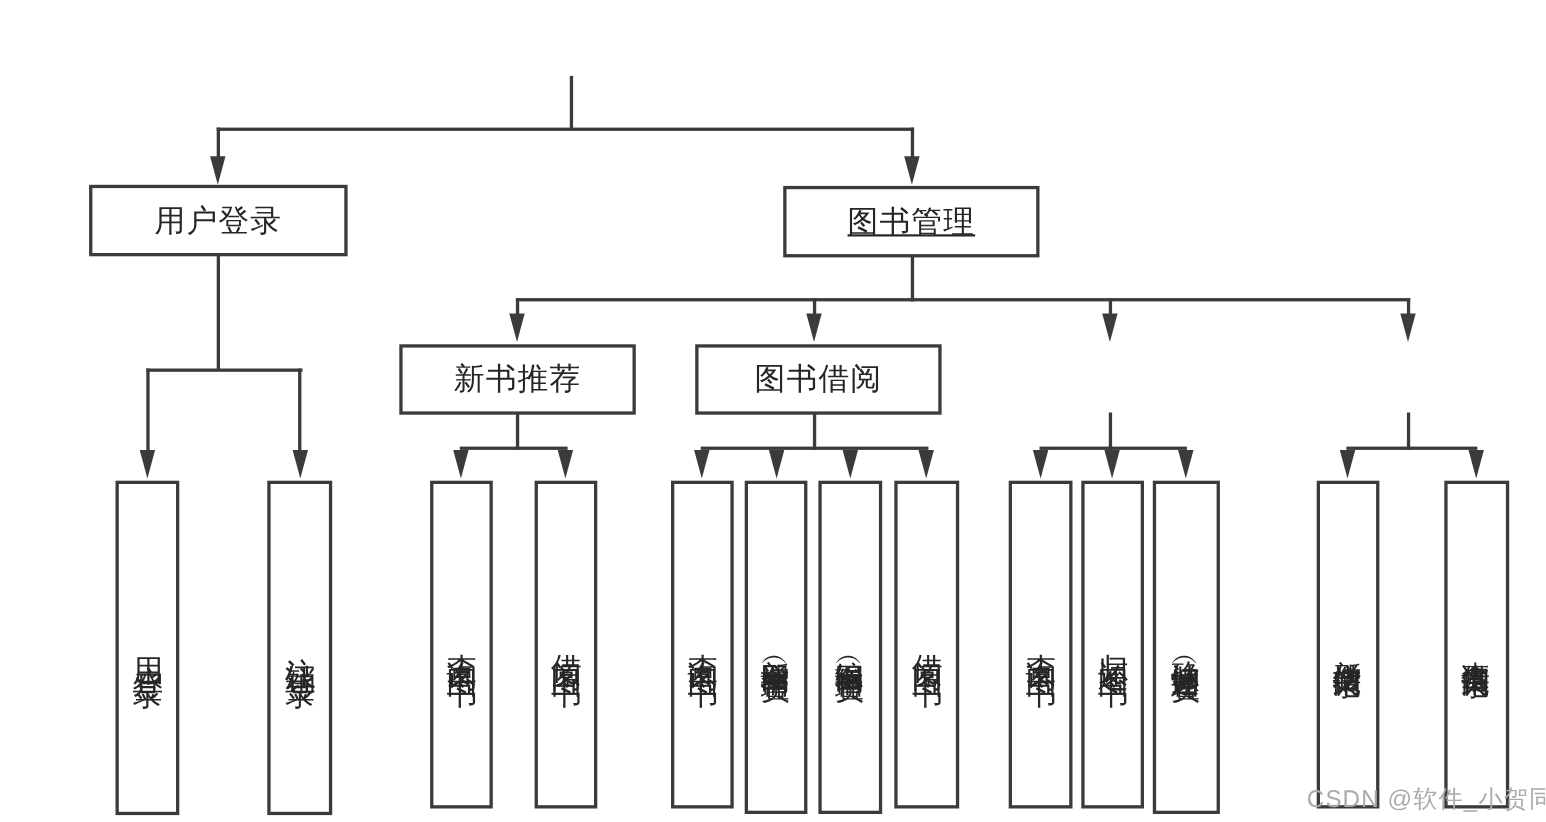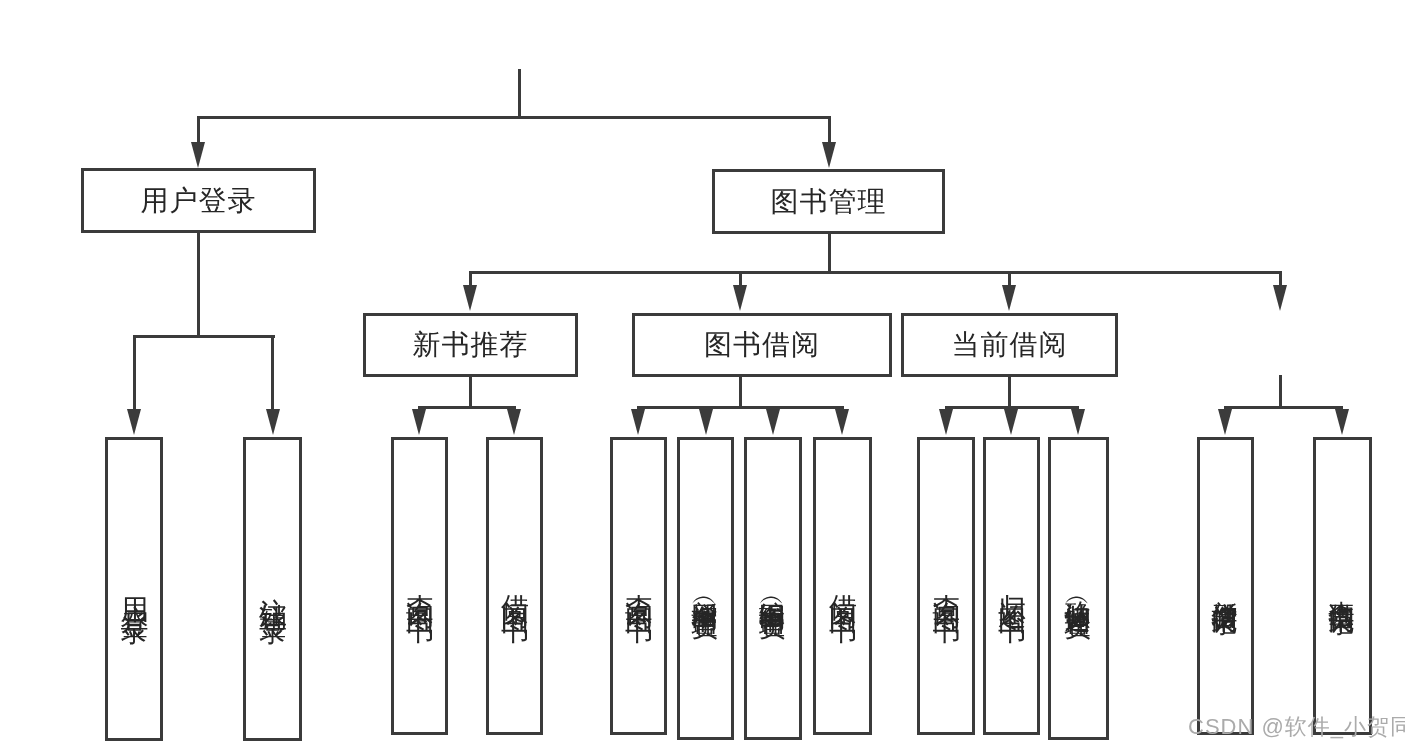--- a/index.html
+++ b/index.html
@@ -59,25 +59,24 @@
     white-space:nowrap;
   }
 </style>
 </head>
 <body>
 
 <div class="stage">
 
 
   <div class="box lvl" style="left:81px;top:168px;width:235px;height:65px;">用户登录</div>
-  <div class="box lvl" style="left:712px;top:169px;width:233px;height:65px;">图书管理</div>
+  <div class="box lvl" style="left:712px;top:169px;width:233px;height:65px;text-decoration:underline;">图书管理</div>
 
   <div class="box lvl" style="left:363px;top:313px;width:215px;height:64px;">新书推荐</div>
-  <div class="box lvl" style="left:632px;top:313px;width:260px;height:64px;">图书借阅</div>
-  <div class="box lvl" style="left:901px;top:313px;width:217px;height:64px;">当前借阅</div>
+  <div class="box lvl" style="left:632px;top:313px;width:224px;height:64px;">图书借阅</div>
 
   <div class="box leaf" style="left:105px;top:437px;width:58px;height:304px;">用户登录</div>
   <div class="box leaf" style="left:243px;top:437px;width:59px;height:304px;">注销登录</div>
 
   <div class="box leaf" style="left:391px;top:437px;width:57px;height:298px;">查询图书</div>
   <div class="box leaf" style="left:486px;top:437px;width:57px;height:298px;">借阅图书</div>
 
   <div class="box leaf" style="left:610px;top:437px;width:57px;height:298px;">查询图书</div>
   <div class="box leaf tight" style="left:677px;top:437px;width:57px;height:303px;">新增图书（管理员）</div>
   <div class="box leaf tight" style="left:744px;top:437px;width:58px;height:303px;">编辑图书（管理员）</div>

